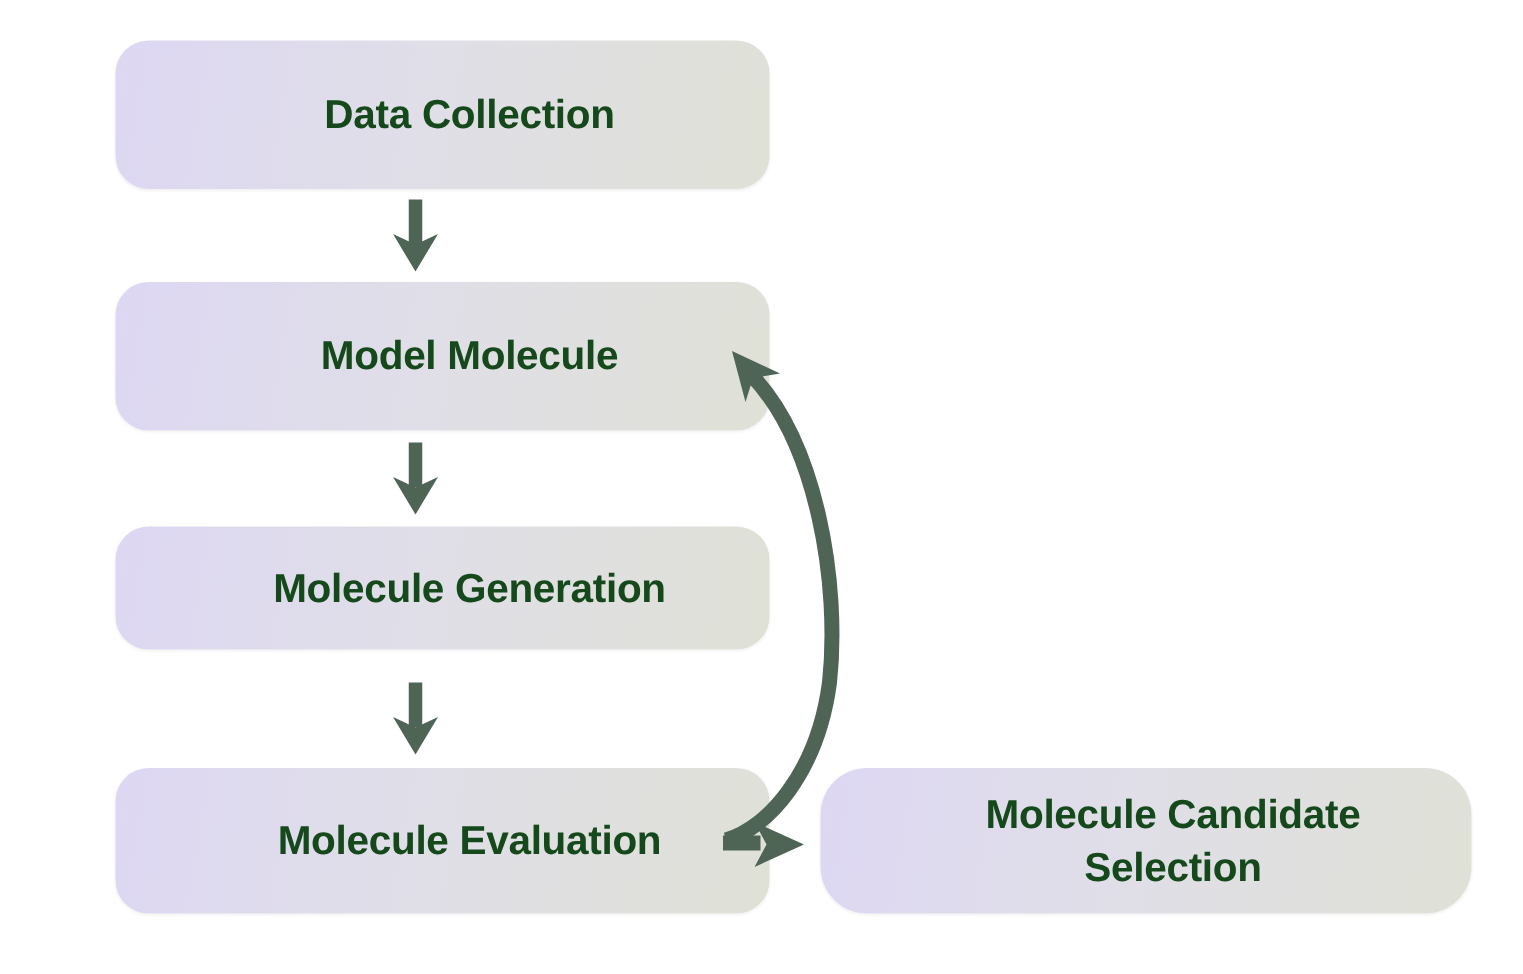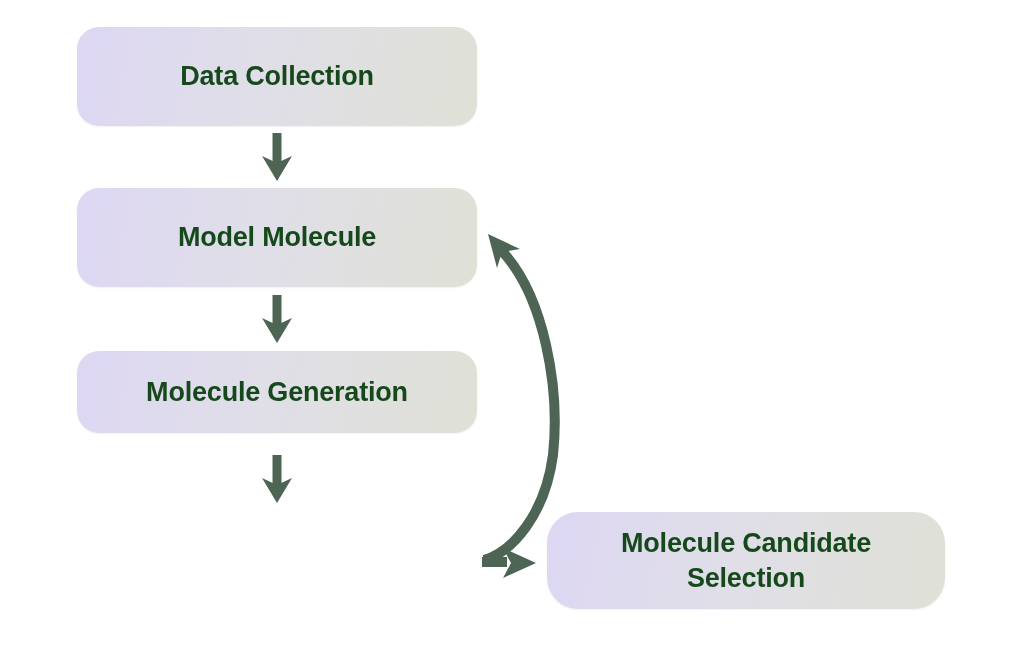--- a/index.html
+++ b/index.html
@@ -17,20 +17,21 @@
   }
   .node {
     position: absolute;
     display: flex;
     align-items: center;
     justify-content: center;
     text-align: center;
     border-radius: 22px;
     background: linear-gradient(100deg, #ddd7f3 0%, #e0dee8 45%, #dfe1d6 100%);
     box-shadow: 0 1px 2px rgba(0,0,0,0.06);
+    padding-left: 36px;
   }
   .node-label {
     color: #15491b;
     font-weight: bold;
     font-size: 27px;
     line-height: 1.26;
     letter-spacing: -0.2px;
   }
   .n1 { left: 77px;  top: 27px;  width: 400px; height: 99px; }
   .n2 { left: 77px;  top: 188px; width: 400px; height: 99px; }
@@ -58,20 +59,23 @@
   </div>
 
   <div class="node n2">
     <span class="node-label">Model Molecule</span>
   </div>
 
   <div class="node n3">
     <span class="node-label">Molecule Generation</span>
   </div>
 
+  <div class="node n4">
+    <span class="node-label">Molecule Evaluation</span>
+  </div>
 
   <div class="node n5">
     <span class="node-label">Molecule Candidate Selection</span>
   </div>
 
   <svg class="arrows" width="1015" height="649" viewBox="0 0 1015 649" xmlns="http://www.w3.org/2000/svg">
 
     <g>
       <rect x="272.5" y="133" width="9" height="31" fill="#4e6455"></rect>
       <path d="M277,181 L262,156 L277,163 L292,156 Z" fill="#4e6455"></path>

